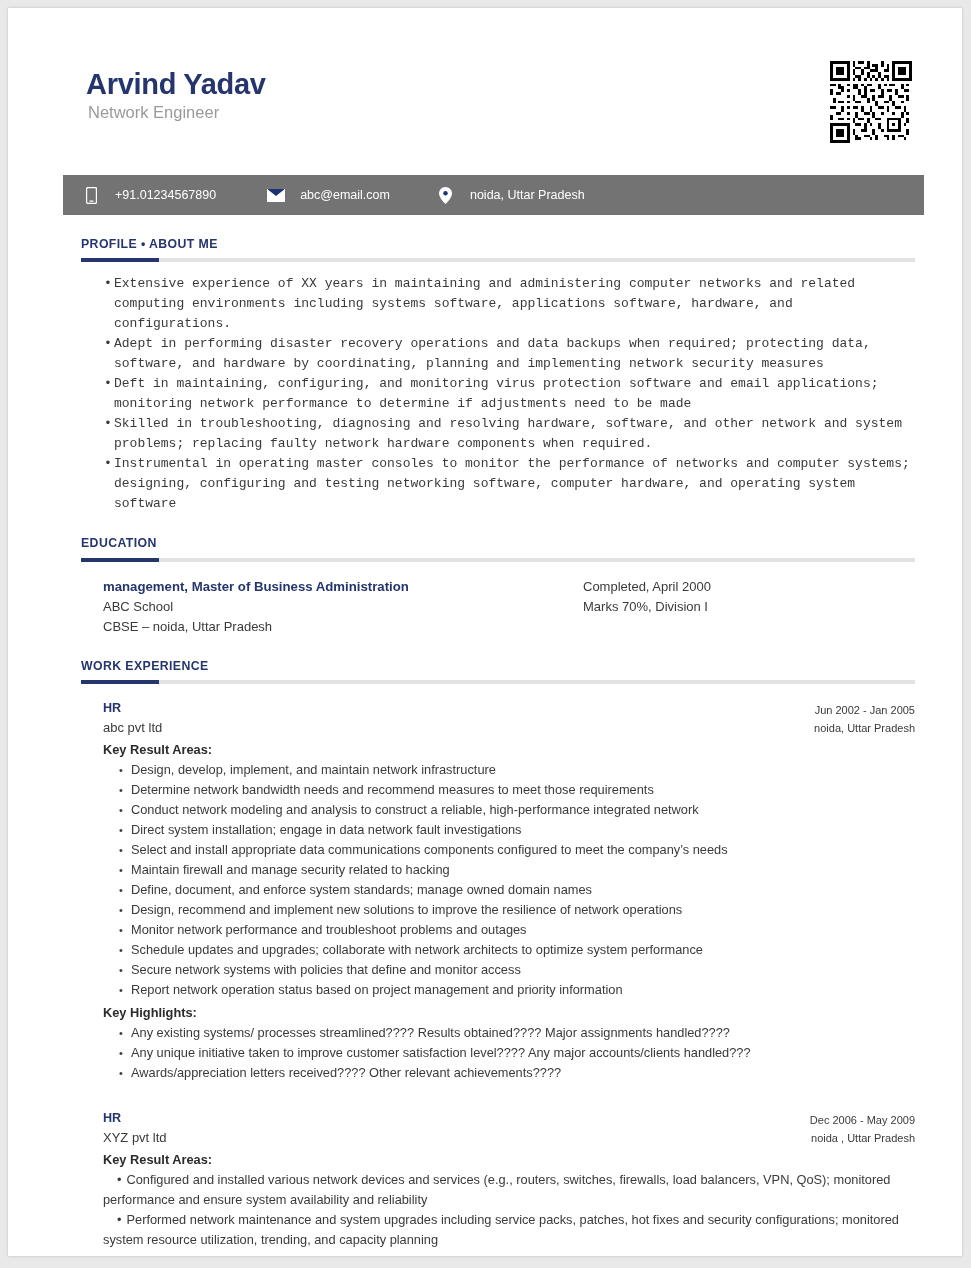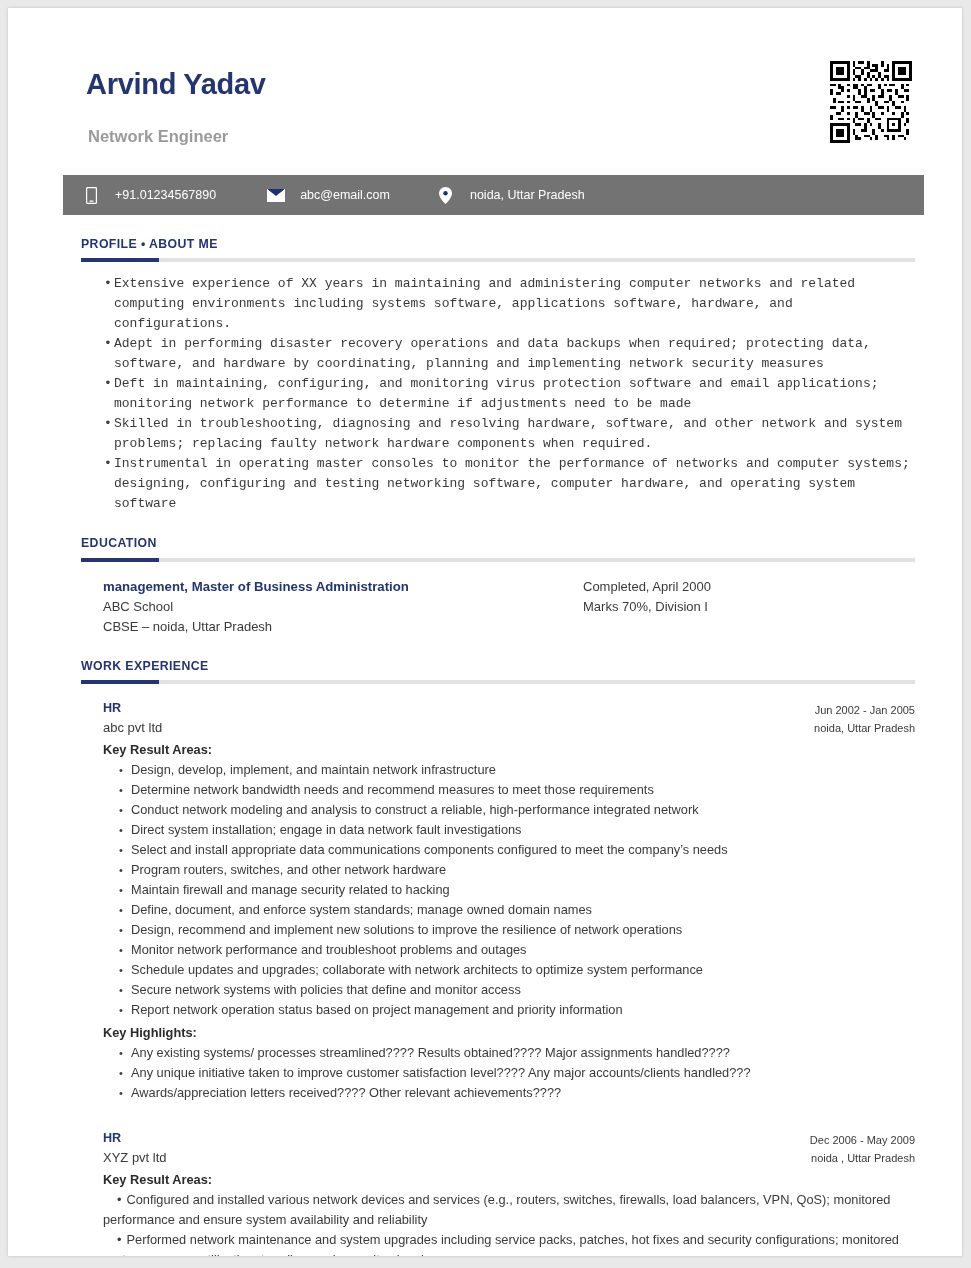--- a/index.html
+++ b/index.html
@@ -38,23 +38,23 @@
     top: 62px;
     font-size: 29px;
     font-weight: bold;
     color: #25356e;
     letter-spacing: -0.3px;
     line-height: 1;
   }
   .role {
     position: absolute;
     left: 80px;
-    top: 120px;
+    top: 96px;
     font-size: 16.5px;
-    font-weight: bold;
+    font-weight: normal;
     color: #9a9a9a;
     line-height: 1;
   }
   .qr {
     position: absolute;
     right: 47px;
     top: 50px;
     width: 88px;
     height: 88px;
     background: #ffffff;
@@ -477,21 +477,20 @@
           </div>
         </div>
 
         <div class="sub-head">Key Result Areas:</div>
         <ul class="job-list">
           <li>Design, develop, implement, and maintain network infrastructure</li>
           <li>Determine network bandwidth needs and recommend measures to meet those requirements</li>
           <li>Conduct network modeling and analysis to construct a reliable, high-performance integrated network</li>
           <li>Direct system installation; engage in data network fault investigations</li>
           <li>Select and install appropriate data communications components configured to meet the company’s needs</li>
-          <li>Program routers, switches, and other network hardware</li>
           <li>Maintain firewall and manage security related to hacking</li>
           <li>Define, document, and enforce system standards; manage owned domain names</li>
           <li>Design, recommend and implement new solutions to improve the resilience of network operations</li>
           <li>Monitor network performance and troubleshoot problems and outages</li>
           <li>Schedule updates and upgrades; collaborate with network architects to optimize system performance</li>
           <li>Secure network systems with policies that define and monitor access</li>
           <li>Report network operation status based on project management and priority information</li>
         </ul>
 
         <div class="sub-head">Key Highlights:</div>

